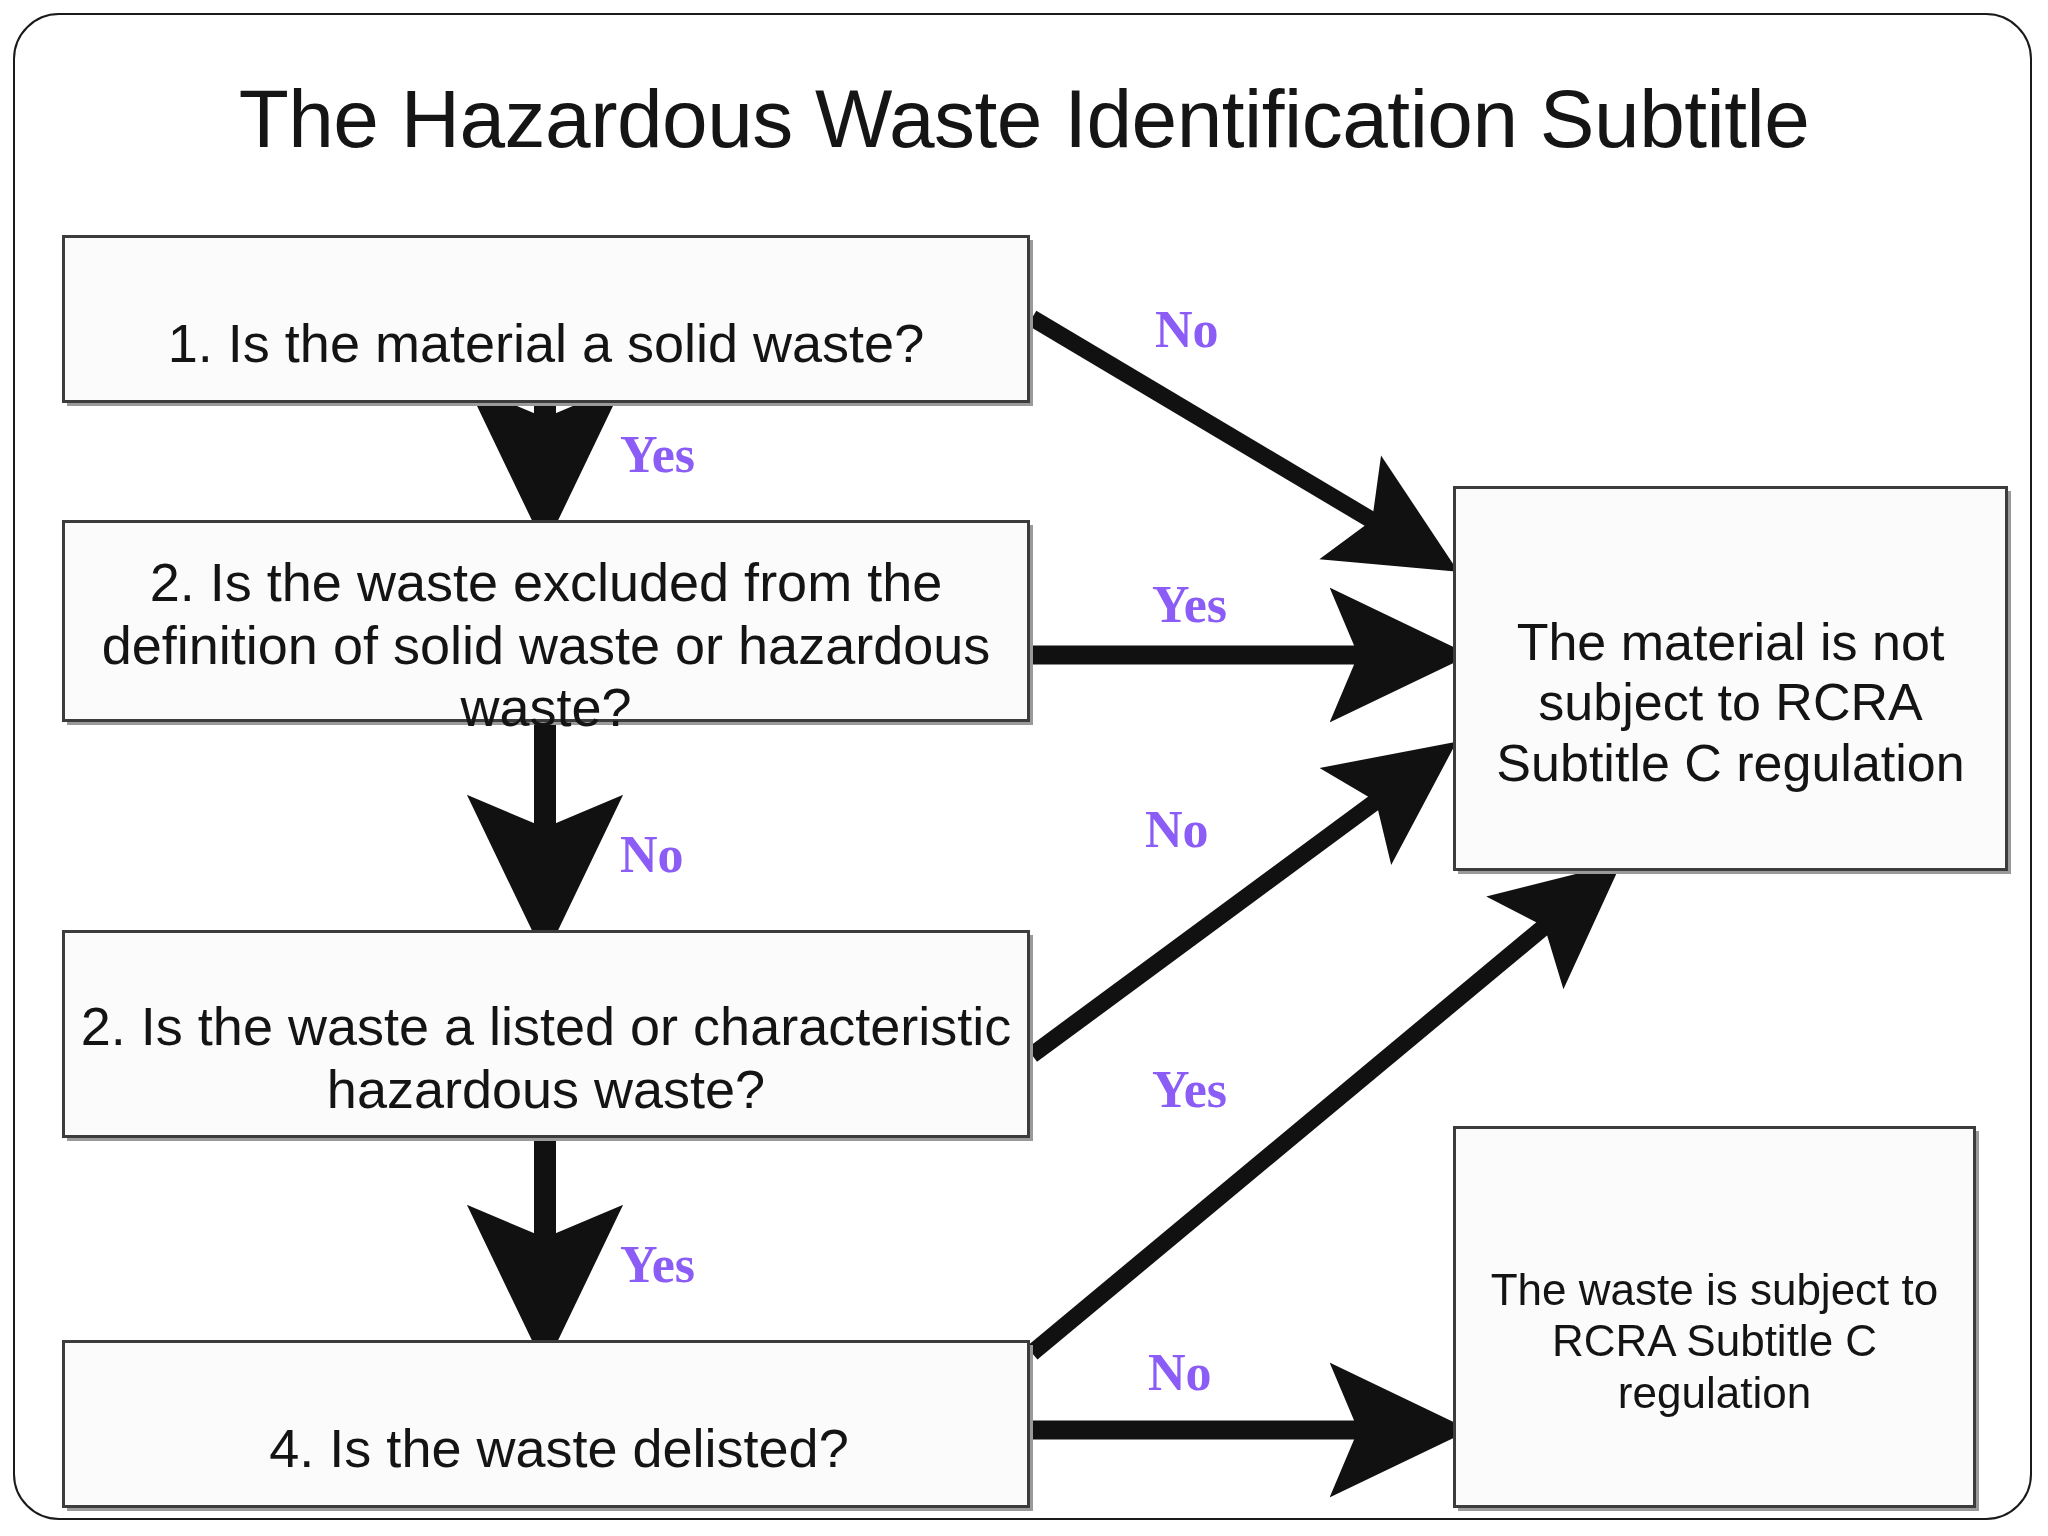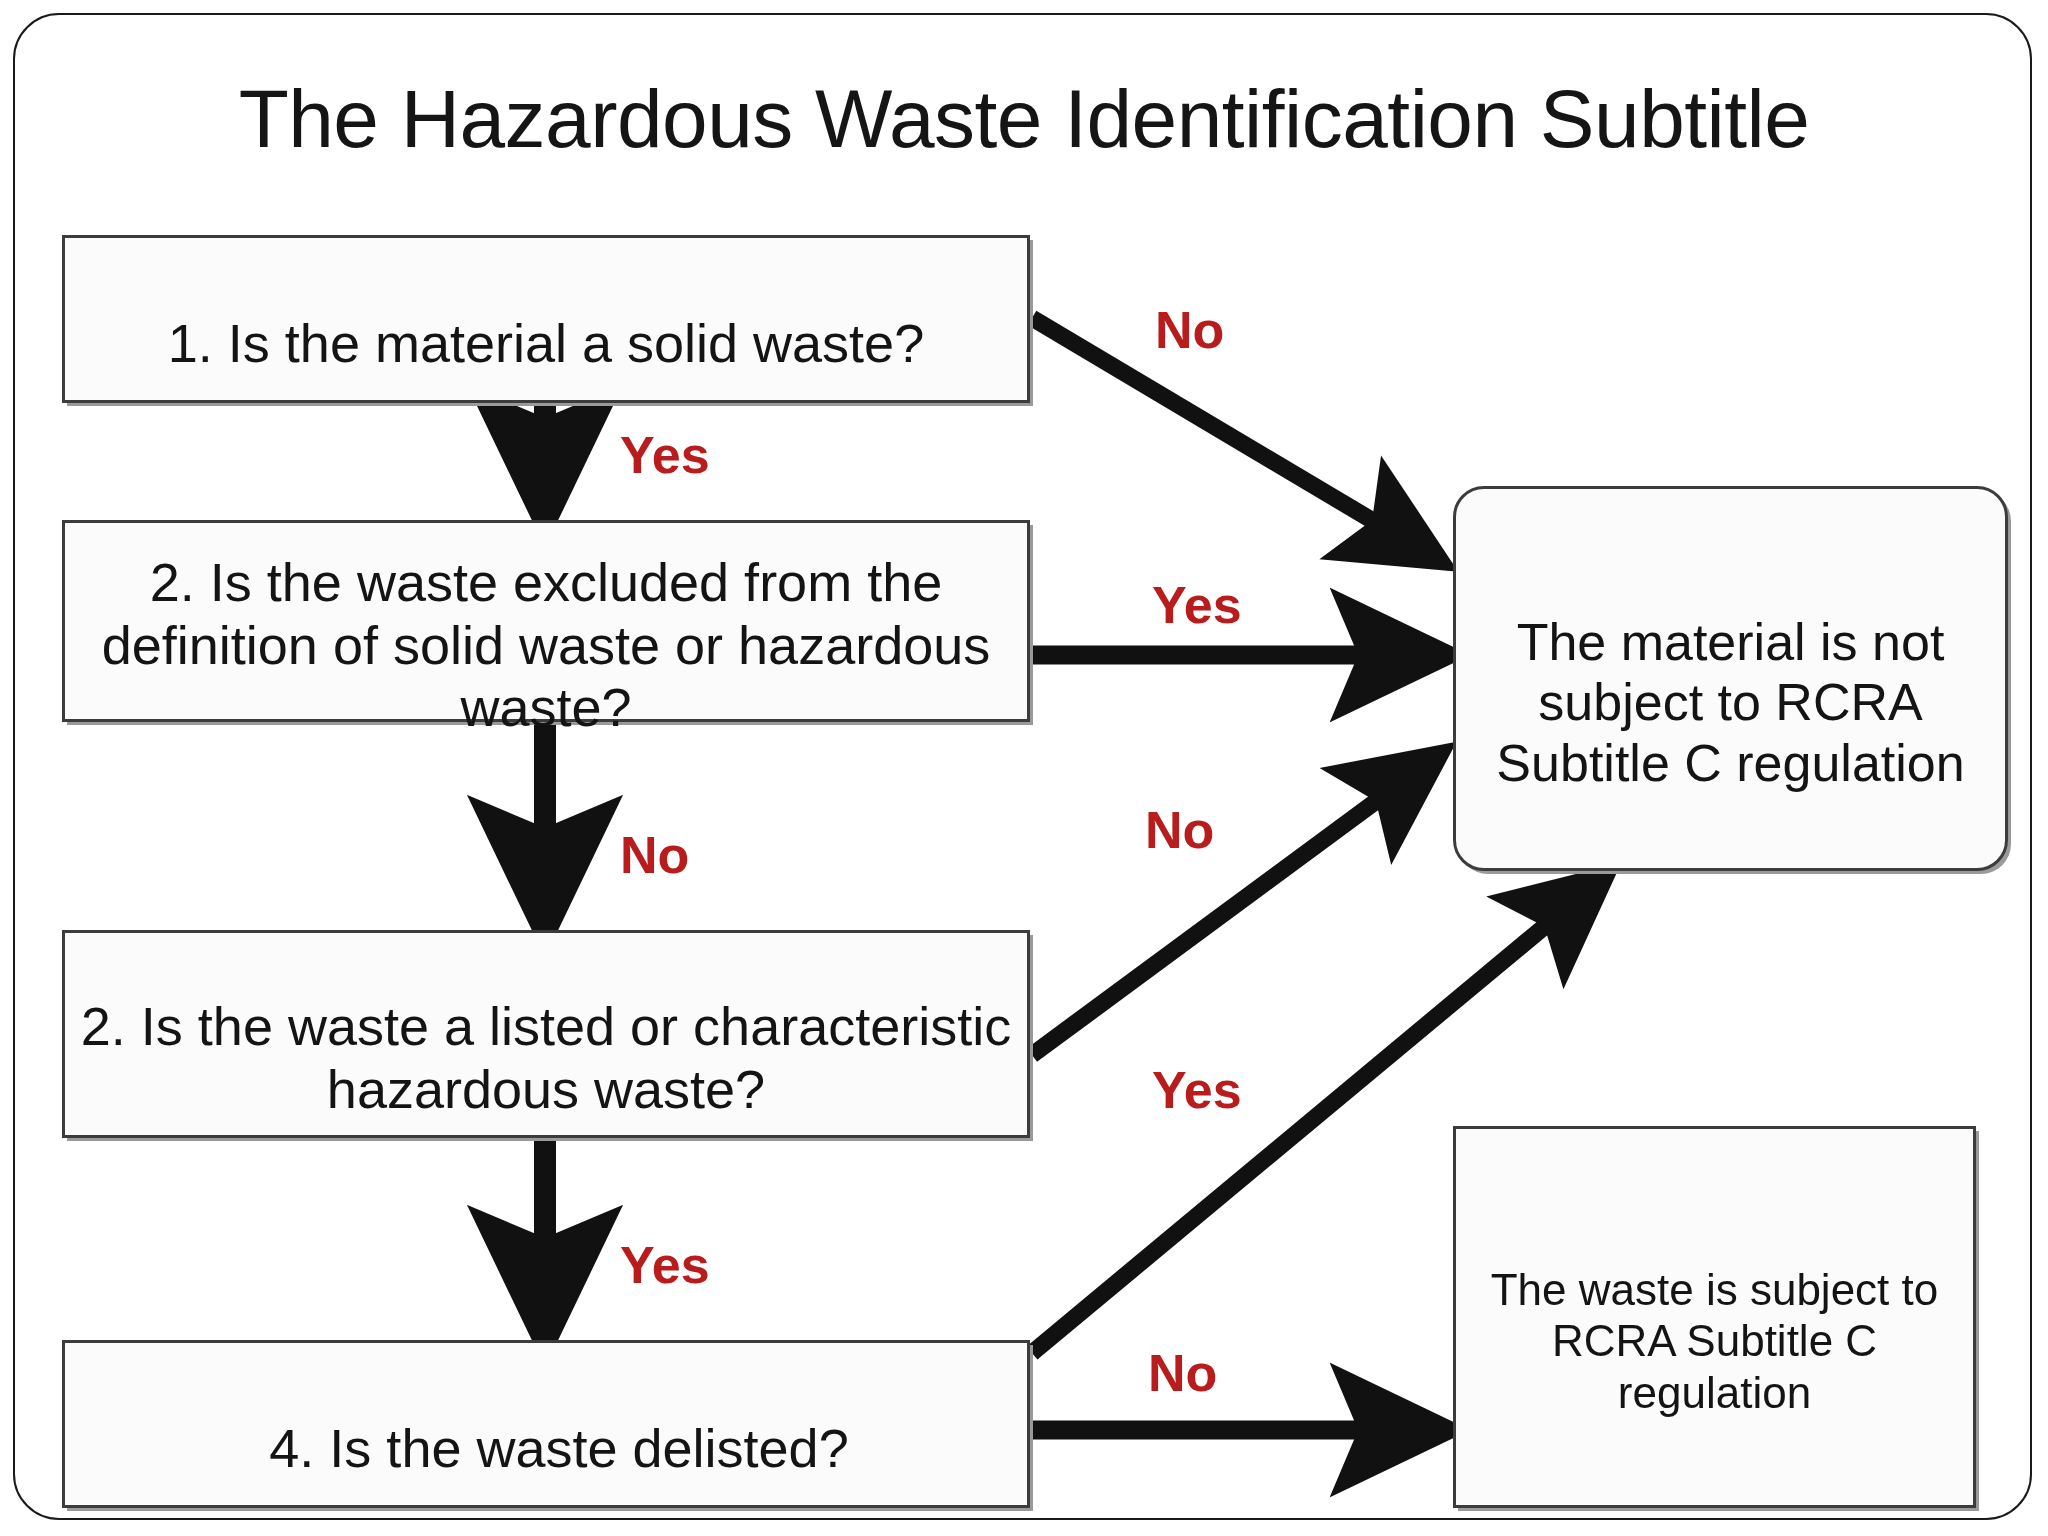--- a/index.html
+++ b/index.html
@@ -53,30 +53,31 @@
     color: #141414;
     line-height: 1.16;
     padding: 4px 14px;
   }
   .node .node-text { display: block; width: 100%; margin-top: 48px; }
 
   #node-1 { left: 62px;   top: 235px;  width: 968px;  height: 168px; font-size: 54px; }
   #node-2 { left: 62px;   top: 520px;  width: 968px;  height: 202px; font-size: 54px; }
   #node-3 { left: 62px;   top: 930px;  width: 968px;  height: 208px; font-size: 54px; }
   #node-4 { left: 62px;   top: 1340px; width: 968px;  height: 168px; font-size: 54px; padding-left: 40px; }
-  #node-out-not { left: 1453px; top: 486px;  width: 555px; height: 385px; font-size: 52px; border-radius: 31px; }
+  #node-out-not { left: 1453px; top: 486px;  width: 555px; height: 385px; font-size: 52px; }
   #node-out-sub { left: 1453px; top: 1126px; width: 523px; height: 382px; font-size: 44px; }
 
   
   .edge-label {
     position: absolute;
     font-size: 52px;
     font-weight: 700;
-    color: #b91c1c;
+    color: #8b5cf6;
     white-space: nowrap;
+    font-family: Liberation Serif, serif;
   }
   #lbl-1-no    { left: 1155px; top: 300px; }
   #lbl-1-yes   { left: 620px;  top: 425px; }
   #lbl-2-yes   { left: 1152px; top: 575px; }
   #lbl-2-no    { left: 620px;  top: 825px; }
   #lbl-3-no    { left: 1145px; top: 800px; }
   #lbl-3-yes   { left: 620px;  top: 1235px; }
   #lbl-4-yes   { left: 1152px; top: 1060px; }
   #lbl-4-no    { left: 1148px; top: 1343px; }
 

